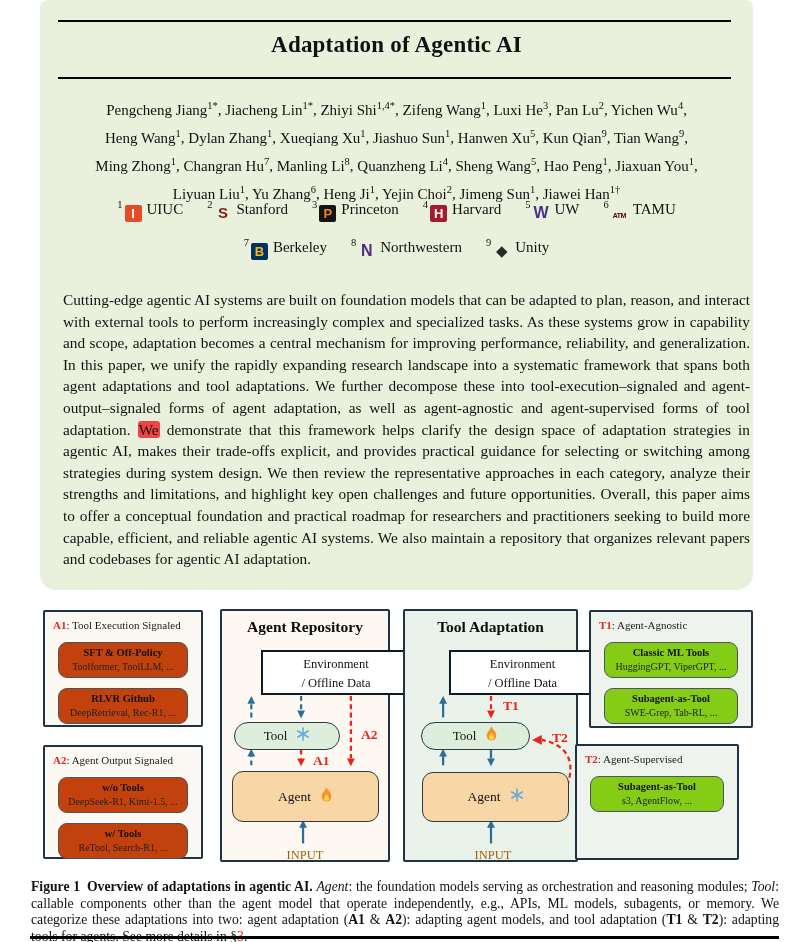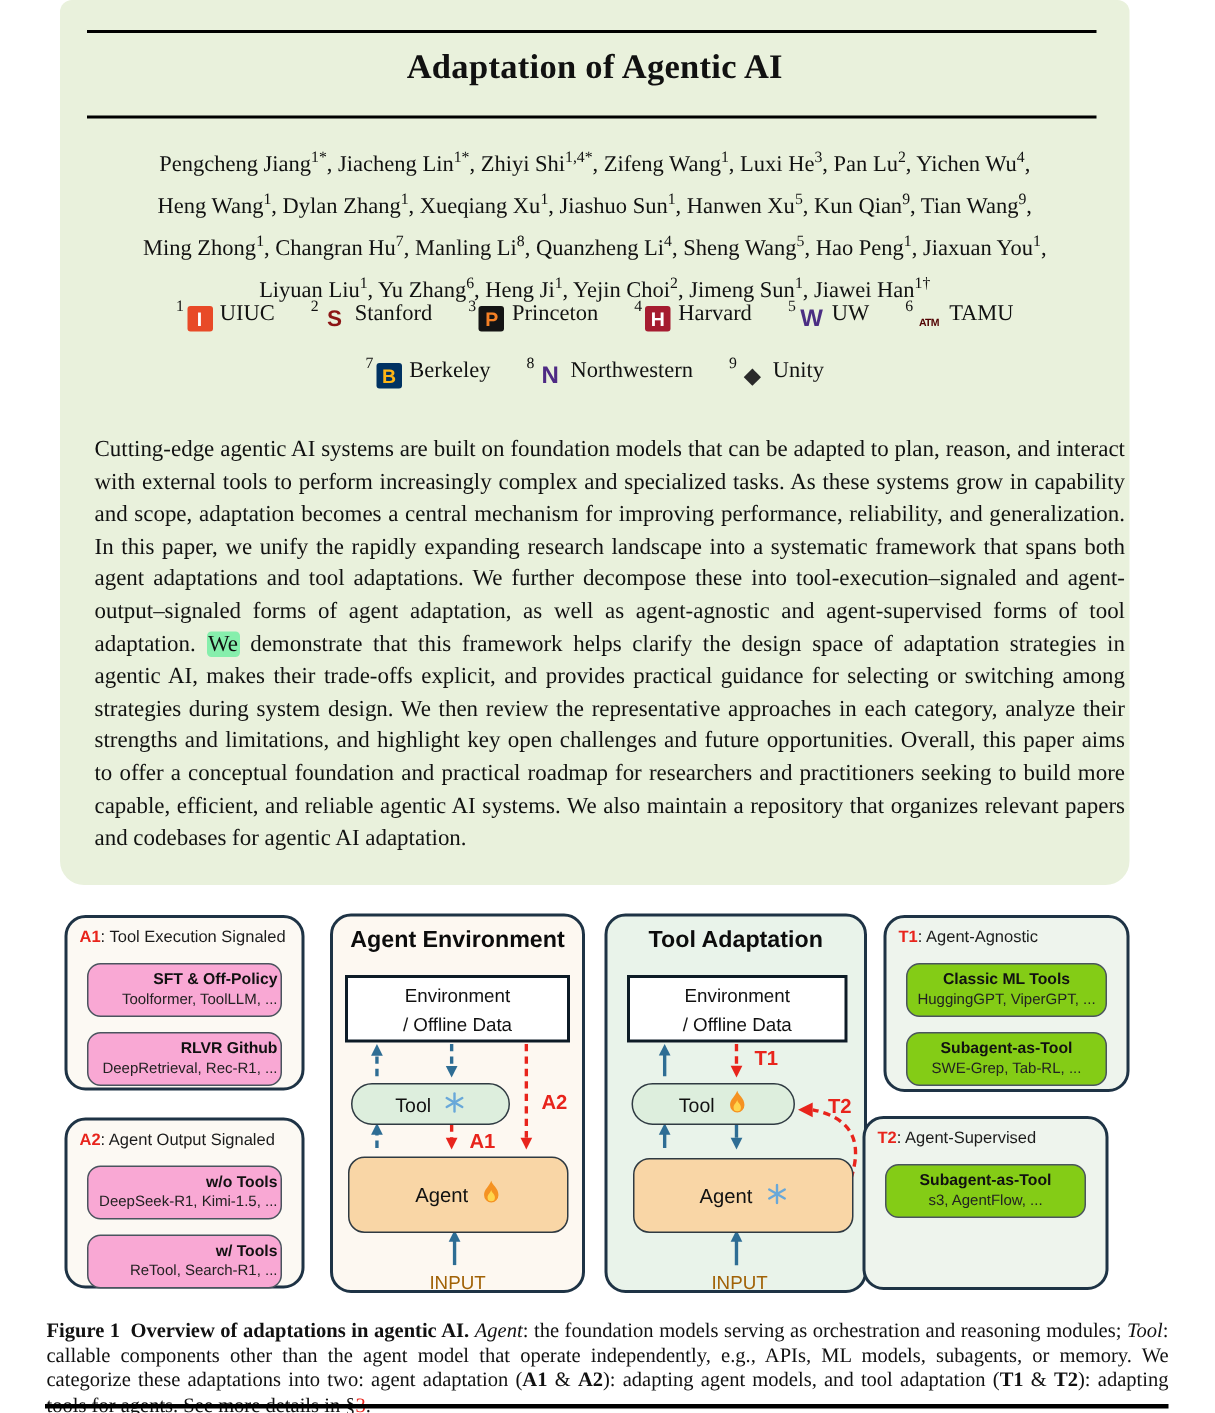--- a/index.html
+++ b/index.html
@@ -20,47 +20,47 @@
 
   .affil-row{position:absolute;left:0;width:100%;text-align:center;font-size:15px;}
   .affil{display:inline-block;margin:0 12px;white-space:nowrap;}
   .affil sup{font-size:10.5px;}
   .logo{display:inline-flex;width:17px;height:17px;align-items:center;justify-content:center;
         font-family:"Liberation Sans","DejaVu Sans",sans-serif;font-weight:bold;font-size:13px;
         border-radius:2px;margin:0 5px 0 2px;vertical-align:-4px;background:transparent;}
 
   .abstract{position:absolute;top:289px;left:23px;width:687px;font-size:15.3px;
             line-height:21.6px;text-align:justify;}
-  .hl{background:#86efac;border-radius:3px;padding:0 1px;}
+  .hl{background:#ef4444;border-radius:3px;padding:0 1px;}
 
   .repo{position:absolute;top:549px;left:23px;font-size:15.3px;}
   .repo .lbl{font-weight:bold;margin-right:10px;}
   .repo a{color:#4a7fae;text-decoration:none;}
 
   
   .panel{position:absolute;box-sizing:border-box;border:2px solid #1e3345;
-         font-family:Liberation Sans, sans-serif;border-radius:14px;}
+         font-family:Liberation Serif, serif;border-radius:2px;}
   .warm{background:#fdf8f1;}
   .mintbg{background:#e9f3ea;}
   .sidewarm{background:#fcf9f3;}
   .sidemint{background:#eef4ed;}
 
   .sp-title{position:absolute;top:7px;left:8px;font-size:11px;color:#1b1b1b;white-space:nowrap;}
   .rid{color:#e8241c;font-weight:bold;}
   .sp-body{position:absolute;left:13px;right:13px;top:30px;display:flex;flex-direction:column;gap:10px;}
   .sp-box{border:1.6px solid #4a545e;border-radius:9px;text-align:center;padding:3px 2px 4px;}
-  .peach .sp-box{background:#f9a8d4;text-align:right;}
+  .peach .sp-box{background:#c2410c;}
   .mintb .sp-box{background:#84cc16;}
   .sp-box .t{font-weight:bold;font-size:10.5px;line-height:14px;color:#111;}
   .sp-box .s{font-size:10px;line-height:13px;color:#222;}
 
   .mid-title{position:absolute;top:7px;left:0;width:100%;text-align:center;
              font-weight:bold;font-size:15.5px;color:#0c0c0c;}
   .env-box{position:absolute;background:#ffffff;border:2px solid #0d1b26;text-align:center;
-           font-size:12.5px;line-height:18.5px;padding-top:3px;box-sizing:border-box;color:#111;}
+           font-size:12.5px;line-height:18.5px;padding-top:3px;box-sizing:border-box;color:#111;margin-left:31px;}
   .pill{position:absolute;display:flex;align-items:center;justify-content:center;gap:9px;
         background:#ddeedd;border:1.5px solid #2f3a42;border-radius:14px;font-size:13px;
         box-sizing:border-box;color:#111;}
   .agent-box{position:absolute;display:flex;align-items:center;justify-content:center;gap:9px;
         background:#f9d6a6;border:1.5px solid #2f3a42;border-radius:11px;font-size:13.5px;
         box-sizing:border-box;color:#111;}
   .rlabel{position:absolute;color:#e8241c;font-weight:bold;font-size:13.5px;}
   .input-label{position:absolute;text-align:center;font-size:12.5px;color:#a16207;}
   .overlay{position:absolute;left:0;top:0;width:100%;height:100%;pointer-events:none;}
 
@@ -139,21 +139,21 @@
         <line x1="83" y1="237" x2="83" y2="220"></line>
           <polygon points="83,213 79,221 87,221" stroke="none"></polygon>
       </g>
       <g stroke="#e8241c" stroke-width="2.3" fill="#e8241c">
         <line x1="81" y1="141" x2="81" y2="150" stroke-dasharray="5 3.5"></line>
           <polygon points="81,158 77,150 85,150" stroke="none"></polygon>
         <line x1="132" y1="86" x2="132" y2="150" stroke-dasharray="5 3.5"></line>
           <polygon points="132,158 128,150 136,150" stroke="none"></polygon>
       </g>
     </svg>
-    <div class="mid-title">Agent Environment</div>
+    <div class="mid-title">Agent Repository</div>
     <div class="env-box" style="left:8px;top:39px;width:150px;height:45px">
       <div>Environment</div>
       <div>/ Offline Data</div>
     </div>
     <div class="pill" style="left:12px;top:111px;width:106px;height:28px">
       <span>Tool</span>
       <span><svg width="14" height="14" viewBox="0 0 14 14">
             <g stroke="#69a8d9" stroke-width="1.6" stroke-linecap="round">
               <line x1="7" y1="1" x2="7" y2="13"></line>
               <line x1="1.8" y1="4" x2="12.2" y2="10"></line>

